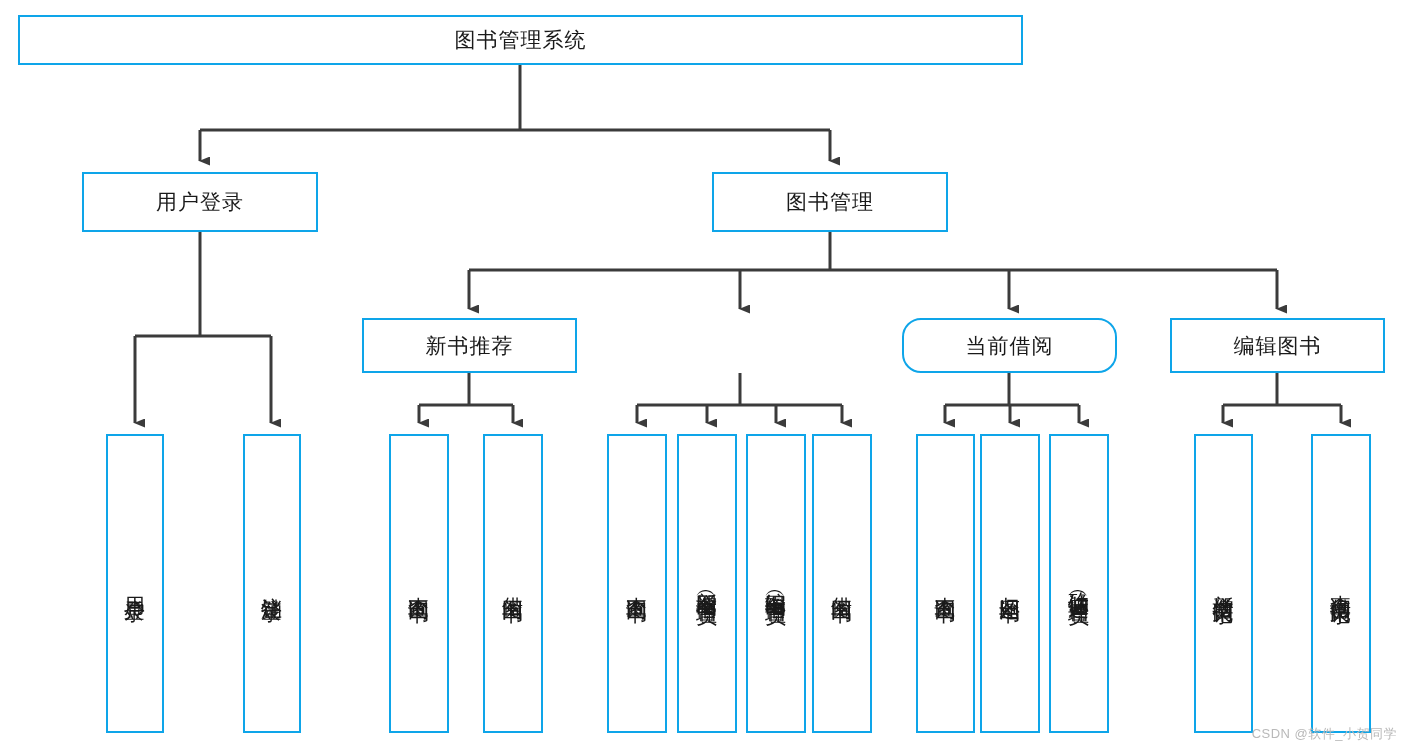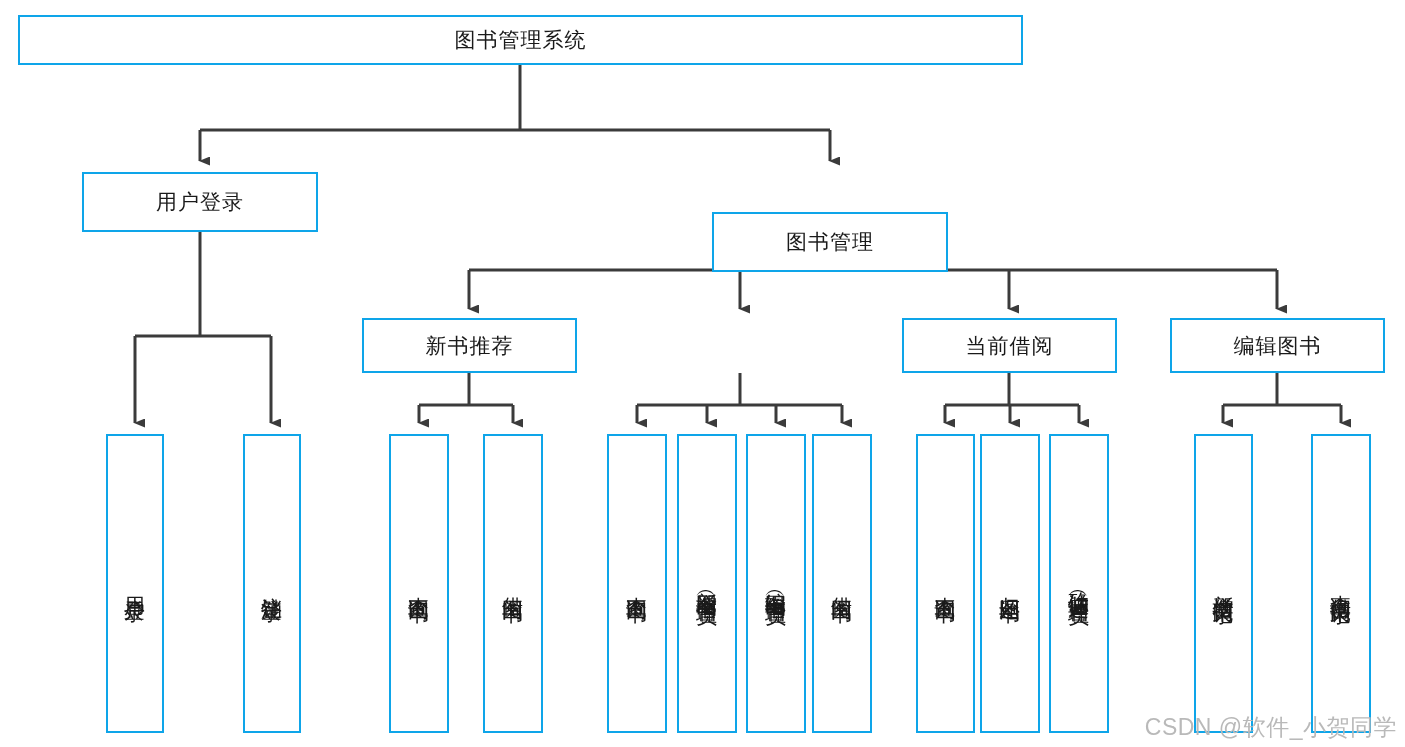--- a/index.html
+++ b/index.html
@@ -51,21 +51,21 @@
   }
   .node.v .vtext {
     writing-mode: vertical-rl;
     text-orientation: upright;
     display: block;
   }
   #watermark {
     position: absolute;
     right: 8px;
     bottom: 4px;
-    font-size: 23px;
+    font-size: 13px;
     color: #b9b9b9;
     white-space: nowrap;
     letter-spacing: 0.5px;
   }
 </style>
 </head>
 <body>
 
 <div id="canvas">
 
@@ -119,28 +119,28 @@
     </g>
   </svg>
 
   <div class="node h" style="left:18px; top:15px; width:1005px; height:50px;">
     <span>图书管理系统</span>
   </div>
 
   <div class="node h" style="left:82px; top:172px; width:236px; height:60px;">
     <span>用户登录</span>
   </div>
-  <div class="node h" style="left:712px; top:172px; width:236px; height:60px;margin-top:40px;">
+  <div class="node h" style="left:712px; top:172px; width:236px; height:60px;">
     <span>图书管理</span>
   </div>
 
   <div class="node h" style="left:362px; top:318px; width:215px; height:55px;">
     <span>新书推荐</span>
   </div>
-  <div class="node h" style="left:902px; top:318px; width:215px; height:55px;">
+  <div class="node h" style="left:902px; top:318px; width:215px; height:55px;border-radius:19px;">
     <span>当前借阅</span>
   </div>
   <div class="node h" style="left:1170px; top:318px; width:215px; height:55px;">
     <span>编辑图书</span>
   </div>
 
   <div class="node v" style="left:106px; top:434px; width:58px; height:299px;">
     <span class="vtext">用户登录</span>
   </div>
   <div class="node v" style="left:243px; top:434px; width:58px; height:299px;">

